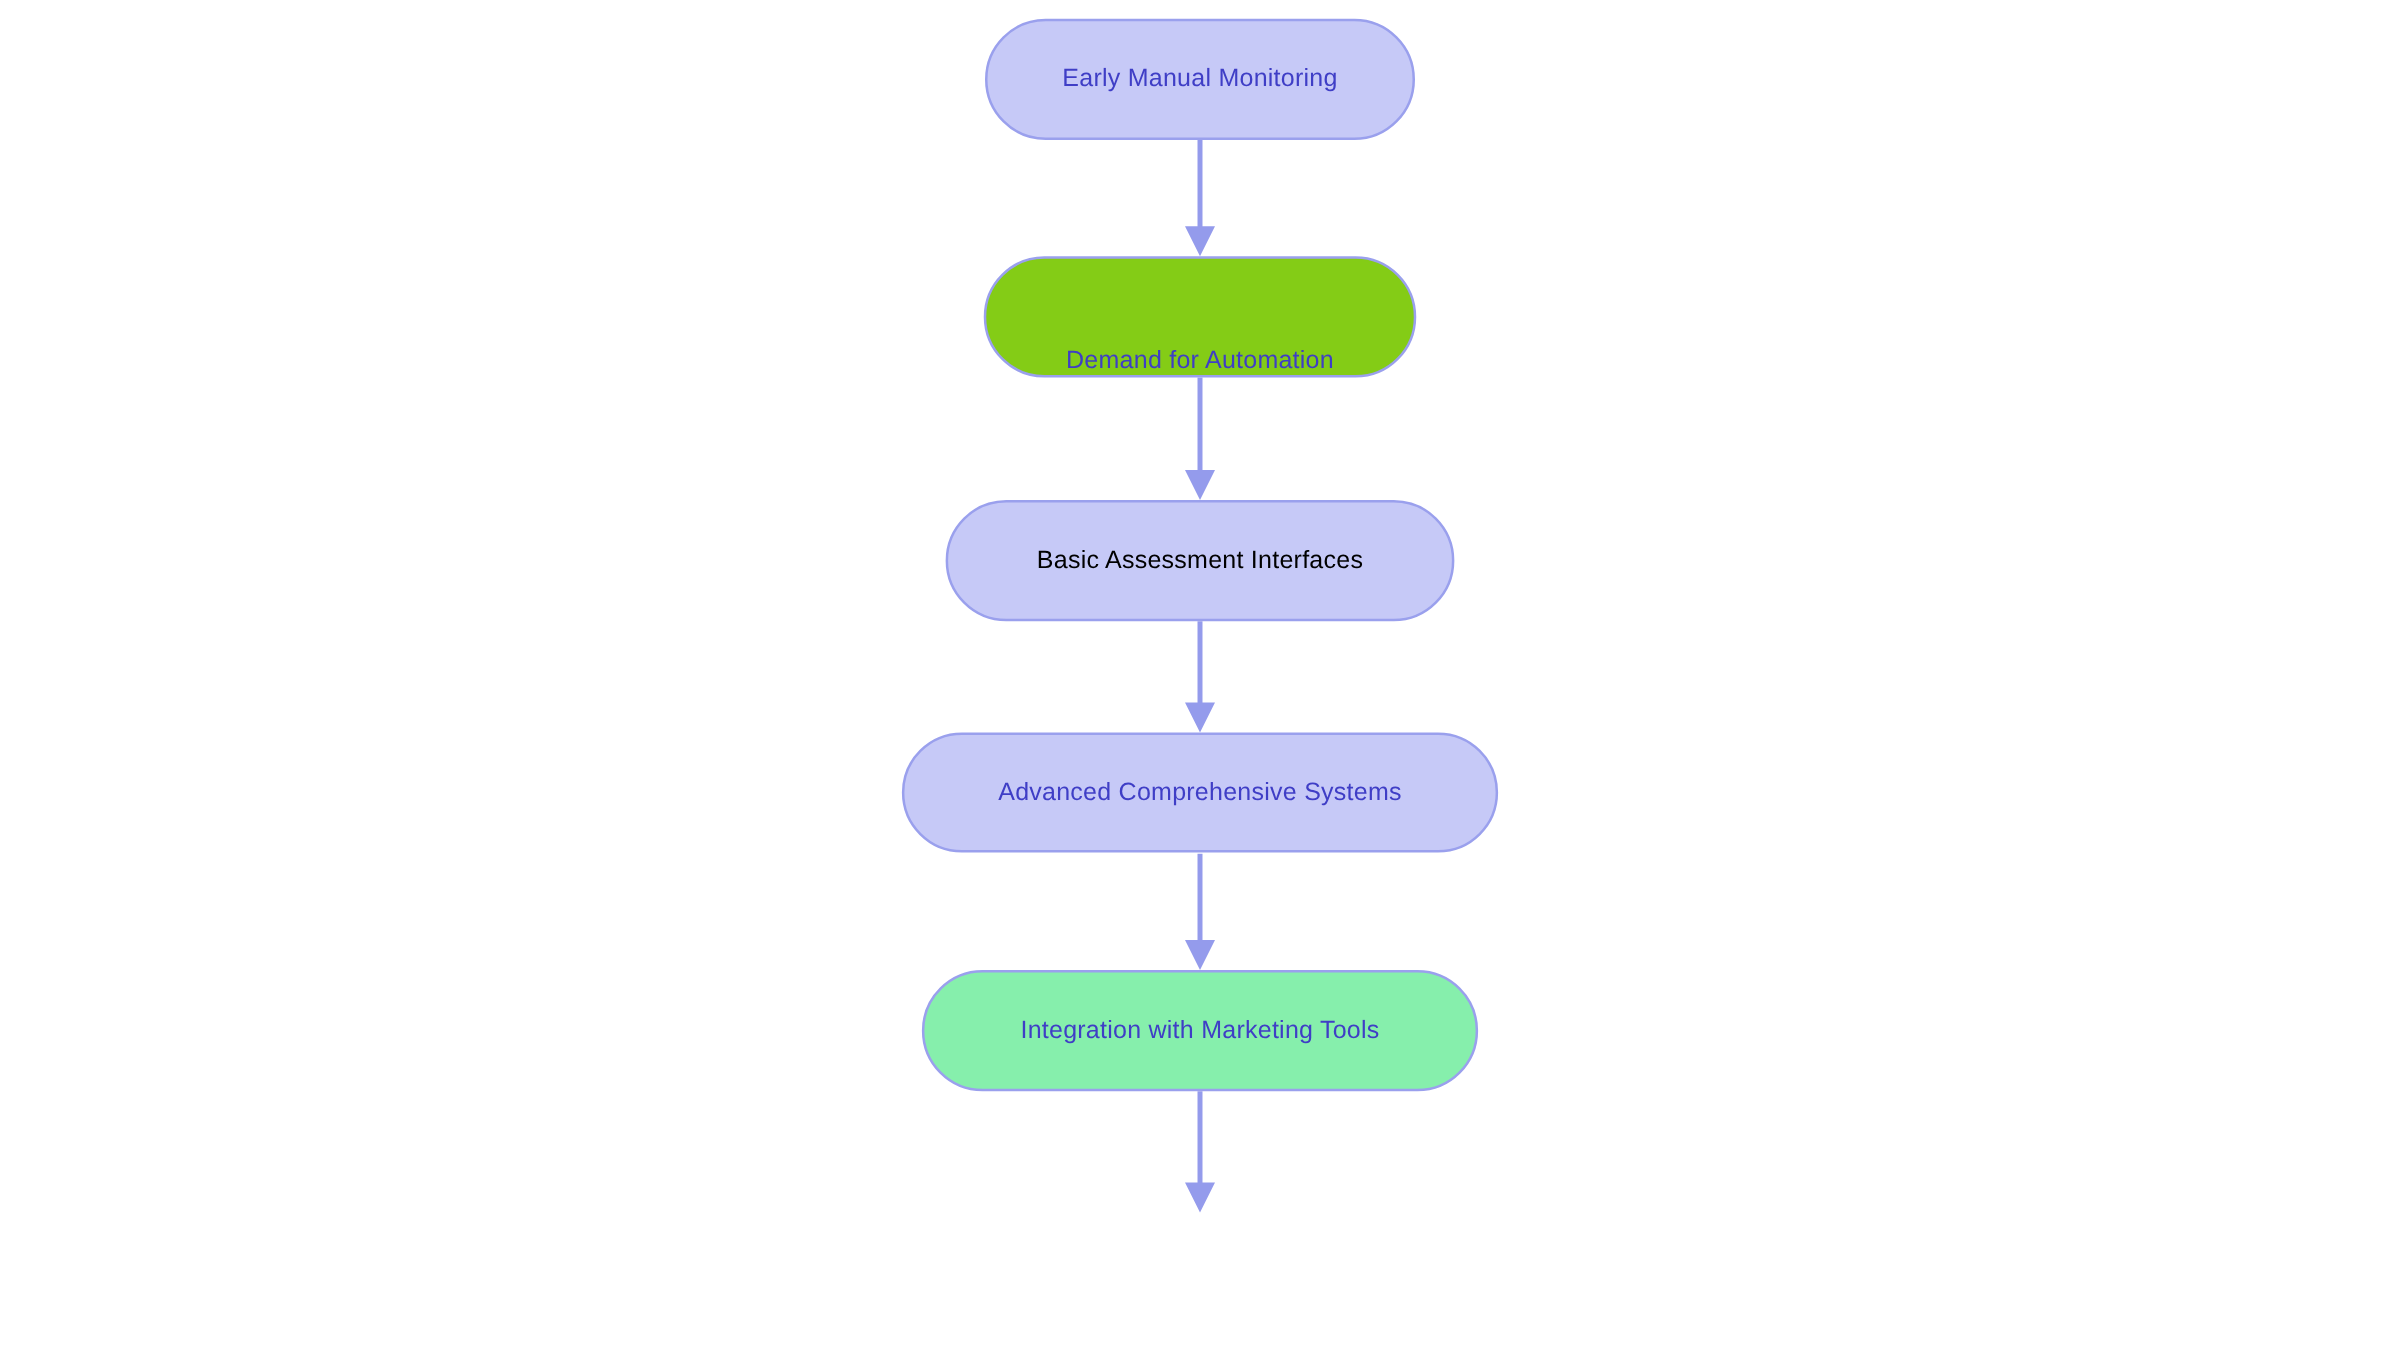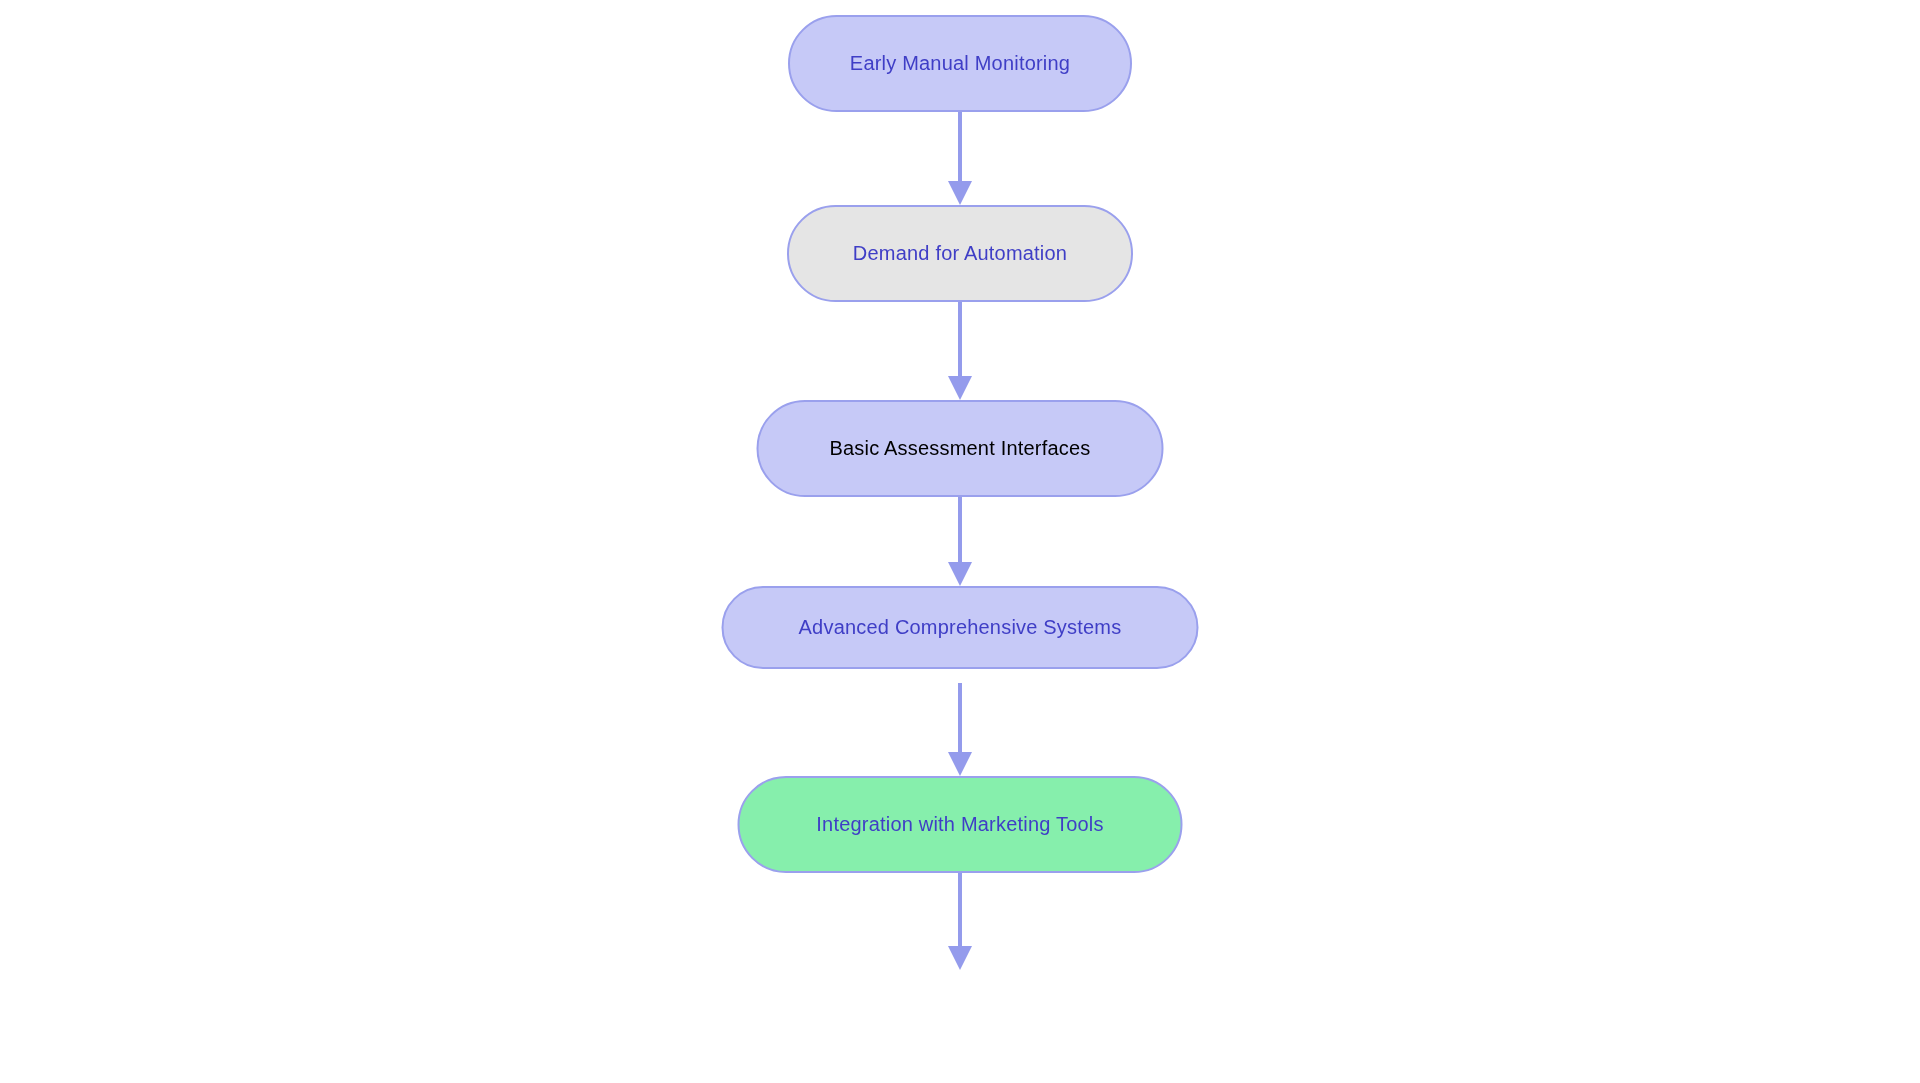--- a/index.html
+++ b/index.html
@@ -71,25 +71,25 @@
       </g>
       <g>
         <line x1="960" y1="873" x2="960" y2="950" stroke="#949bec" stroke-width="4"></line>
         <polygon points="948,946 972,946 960,970" fill="#949bec"></polygon>
       </g>
     </svg>
 
 <div class="flow-node" style="left: 960px; top: 15px; width: 344px; height: 97px; background: rgb(198, 201, 247); border-color: rgb(154, 160, 237); color: rgb(63, 62, 198);">
       <span class="node-label">Early Manual Monitoring</span>
     </div>
-    <div class="flow-node" style="left: 960px; top: 205px; width: 346px; height: 97px; background: #e5e5e5; border-color: rgb(154, 160, 237); color: rgb(63, 62, 198);">
+    <div class="flow-node" style="left: 960px; top: 205px; width: 346px; height: 97px; background: #84cc16; border-color: rgb(154, 160, 237); color: rgb(63, 62, 198); align-items: flex-end;">
       <span class="node-label">Demand for Automation</span>
     </div>
     <div class="flow-node" style="left: 960px; top: 400px; width: 407px; height: 97px; background: rgb(198, 201, 247); border-color: rgb(154, 160, 237); color: #000000;">
       <span class="node-label">Basic Assessment Interfaces</span>
     </div>
-    <div class="flow-node" style="left: 960px; top: 586px; width: 477px; height: 83px; background: rgb(198, 201, 247); border-color: rgb(154, 160, 237); color: rgb(63, 62, 198);">
+    <div class="flow-node" style="left: 960px; top: 586px; width: 477px; height: 96px; background: rgb(198, 201, 247); border-color: rgb(154, 160, 237); color: rgb(63, 62, 198);">
       <span class="node-label">Advanced Comprehensive Systems</span>
     </div>
     <div class="flow-node" style="left: 960px; top: 776px; width: 445px; height: 97px; background: #86efac; border-color: rgb(154, 160, 237); color: rgb(63, 62, 198);">
       <span class="node-label">Integration with Marketing Tools</span>
     </div>
   </div>
 
 </body></html>

